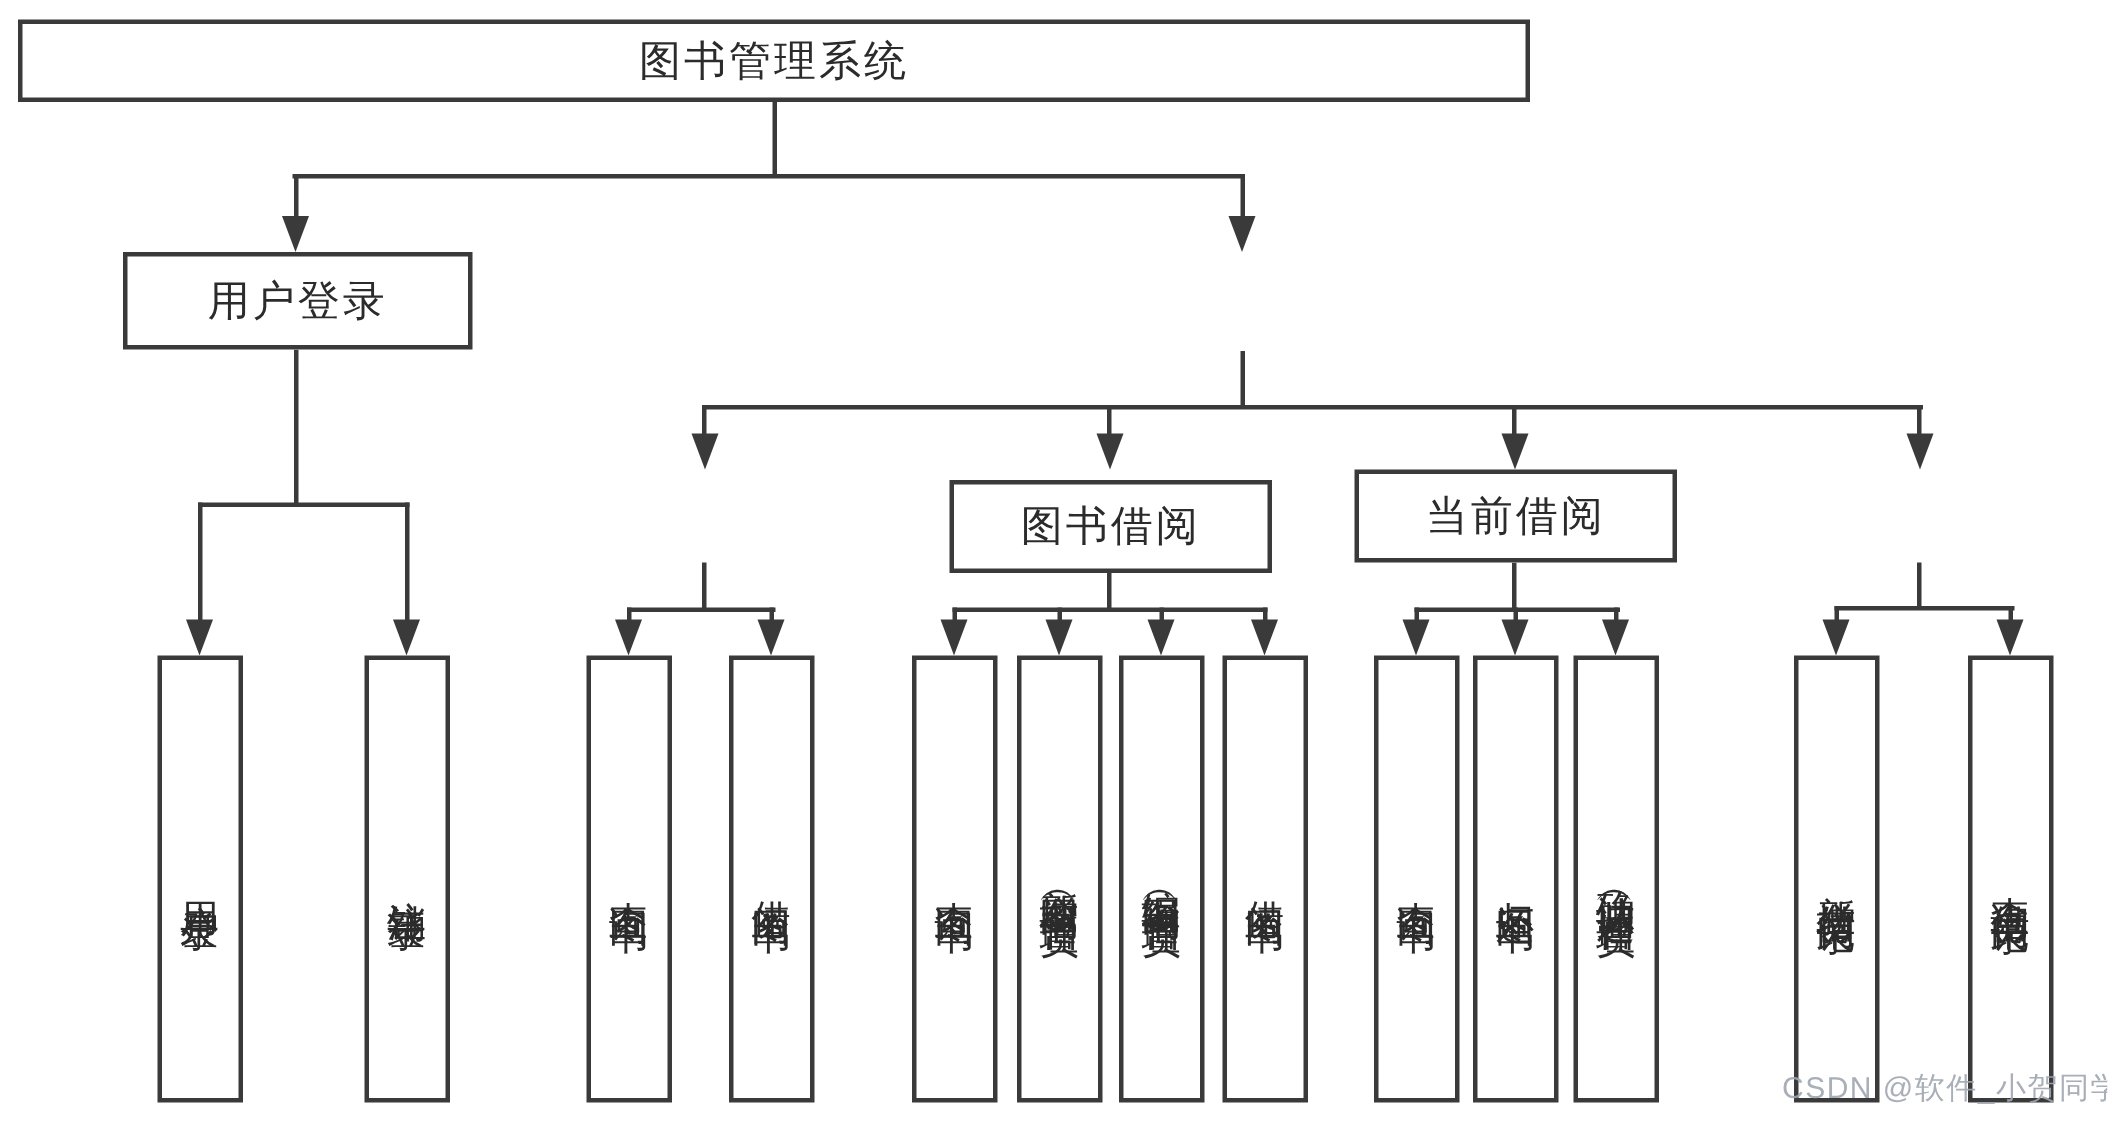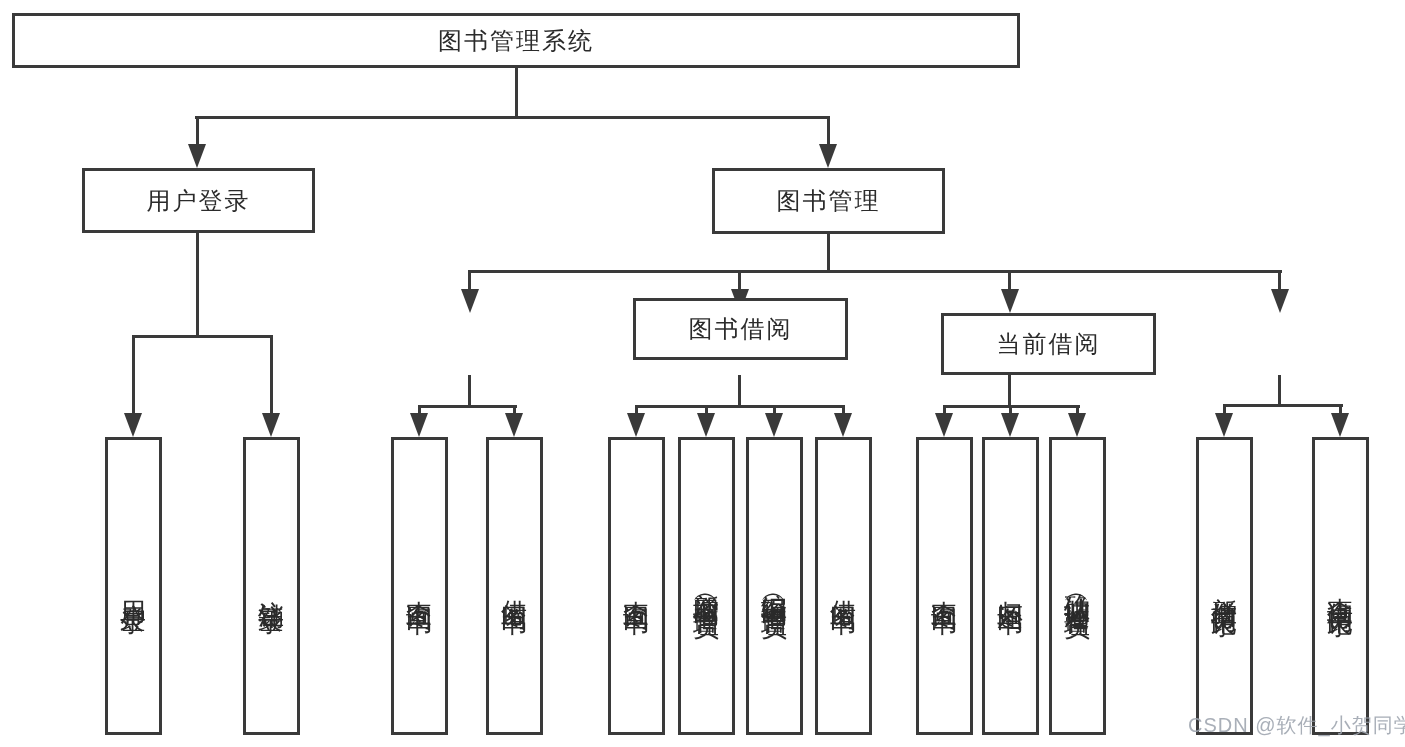--- a/index.html
+++ b/index.html
@@ -12,21 +12,21 @@
   }
   .node{
     position:absolute;
     box-sizing:border-box;
     border:3px solid #3a3a3a;
     background:#ffffff;
     display:flex;
     align-items:center;
     justify-content:center;
     color:#2b2b2b;
-    font-size:24px;
+    font-size:28px;
     letter-spacing:2px;
     text-align:center;
     z-index:2;
   }
   .node.vert{
     writing-mode:vertical-rl;
     text-orientation:mixed;
     font-size:26px;
     letter-spacing:3px;
     line-height:1;
@@ -55,24 +55,23 @@
   }
 </style>
 </head>
 <body>
 
 <div id="canvas">
 
   <div class="node" style="left:12px;top:13px;width:1008px;height:55px;">图书管理系统</div>
 
   <div class="node" style="left:82px;top:168px;width:233px;height:65px;">用户登录</div>
-  <div class="node" style="left:712px;top:168px;width:233px;height:66px;">图书管理</div>
 
-  <div class="node" style="left:633px;top:298px;width:215px;height:62px;">图书借阅</div>
-  <div class="node" style="left:903px;top:313px;width:215px;height:62px;margin-left:38px;">当前借阅</div>
+  <div class="node" style="left:633px;top:320px;width:215px;height:62px;">图书借阅</div>
+  <div class="node" style="left:903px;top:313px;width:215px;height:62px;">当前借阅</div>
 
   <div class="node vert" style="left:105px;top:437px;width:57px;height:298px;">用户登录</div>
   <div class="node vert" style="left:243px;top:437px;width:57px;height:298px;">注销登录</div>
 
   <div class="node vert" style="left:391px;top:437px;width:57px;height:298px;">查询图书</div>
   <div class="node vert" style="left:486px;top:437px;width:57px;height:298px;">借阅图书</div>
 
   <div class="node vert" style="left:608px;top:437px;width:57px;height:298px;">查询图书</div>
   <div class="node vert" style="left:678px;top:437px;width:57px;height:298px;">新增图书（管理员）</div>
   <div class="node vert" style="left:746px;top:437px;width:57px;height:298px;">编辑图书（管理员）</div>

